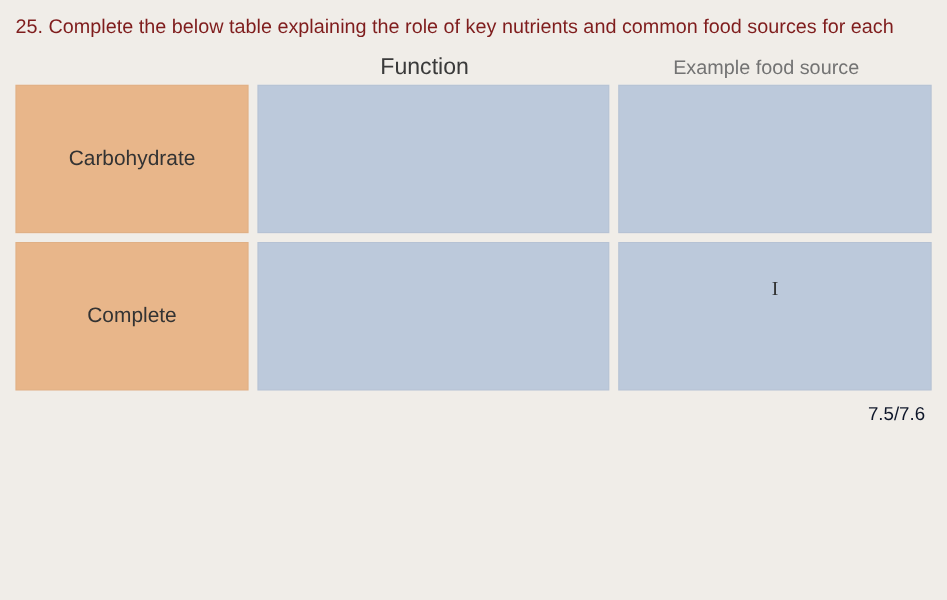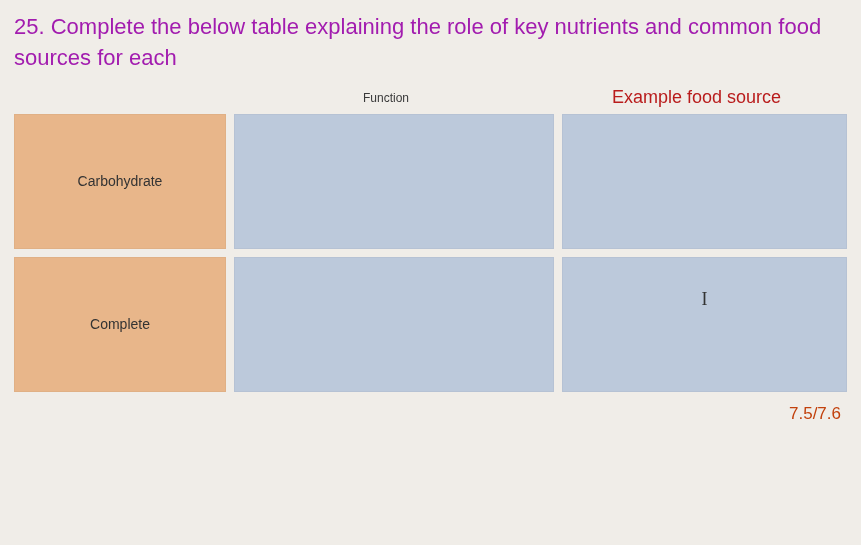--- a/index.html
+++ b/index.html
@@ -9,63 +9,63 @@
     }
     body {
       font-family: -apple-system, BlinkMacSystemFont, "Segoe UI", Helvetica, Arial, sans-serif;
       background: #f0ede8;
       width: 861px;
       height: 545px;
       padding: 12px 14px;
       color: #4a4a4a;
     }
     .question-text {
-      font-size: 22px;
-      color: #a21caf;
+      font-size: 18px;
+      color: #7f1d1d;
       margin-bottom: 8px;
       line-height: 1.4;
     }
     .table-container {
       display: flex;
       flex-direction: column;
     }
     .header-row {
       display: flex;
       height: 32px;
       align-items: center;
     }
     .header-spacer {
       width: 212px;
       flex-shrink: 0;
     }
     .header-function {
       width: 320px;
       text-align: center;
-      font-size: 12px;
+      font-size: 21px;
       color: #3a3a3a;
     }
     .header-example {
       flex: 1;
       text-align: center;
       font-size: 18px;
-      color: #b91c1c;
+      color: #737373;
     }
     .body-row {
       display: flex;
       height: 135px;
       margin-bottom: 8px;
     }
     .row-label {
       width: 212px;
       flex-shrink: 0;
       background: #e8b68a;
       display: flex;
       align-items: center;
       justify-content: center;
-      font-size: 14px;
+      font-size: 19px;
       color: #333;
       margin-right: 8px;
       box-shadow: inset 0 0 0 1px rgba(0,0,0,0.03);
       text-align: right;
     }
     .row-cell {
       background: #bcc9db;
       margin-right: 8px;
       display: flex;
       align-items: center;
@@ -78,21 +78,21 @@
       width: 320px;
       flex-shrink: 0;
     }
     .cell-example {
       flex: 1;
       margin-right: 0;
     }
     .footer {
       text-align: right;
       font-size: 17px;
-      color: #c2410c;
+      color: #0f172a;
       padding-right: 6px;
       margin-top: 4px;
     }
     .cursor {
       font-family: serif;
       font-size: 18px;
       padding-bottom: 50px;
       color: #333;
     }
   </style>

